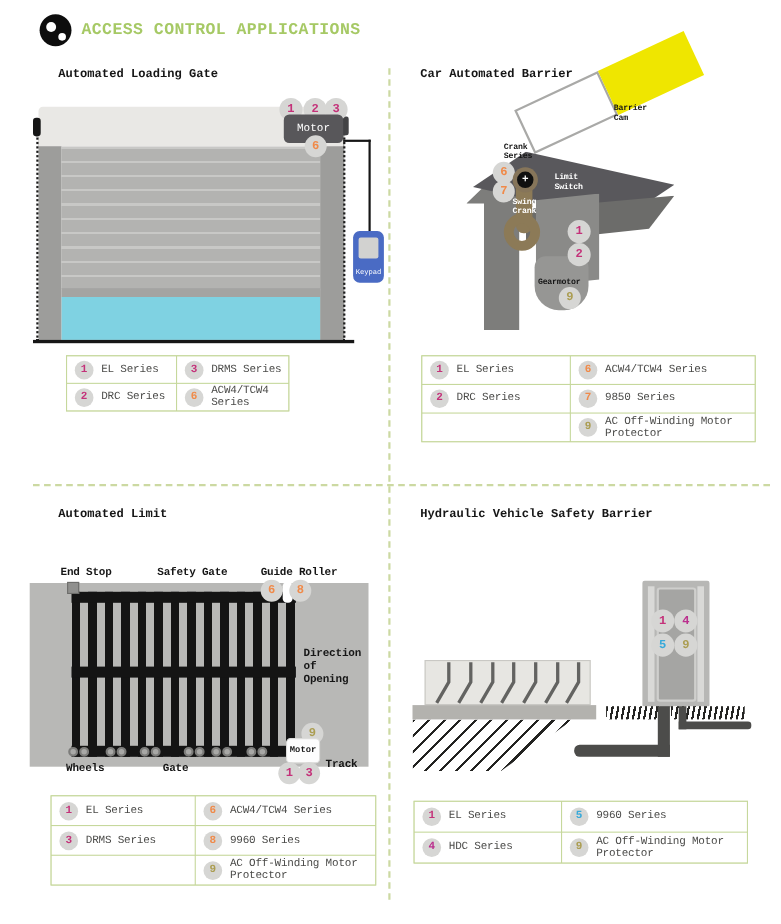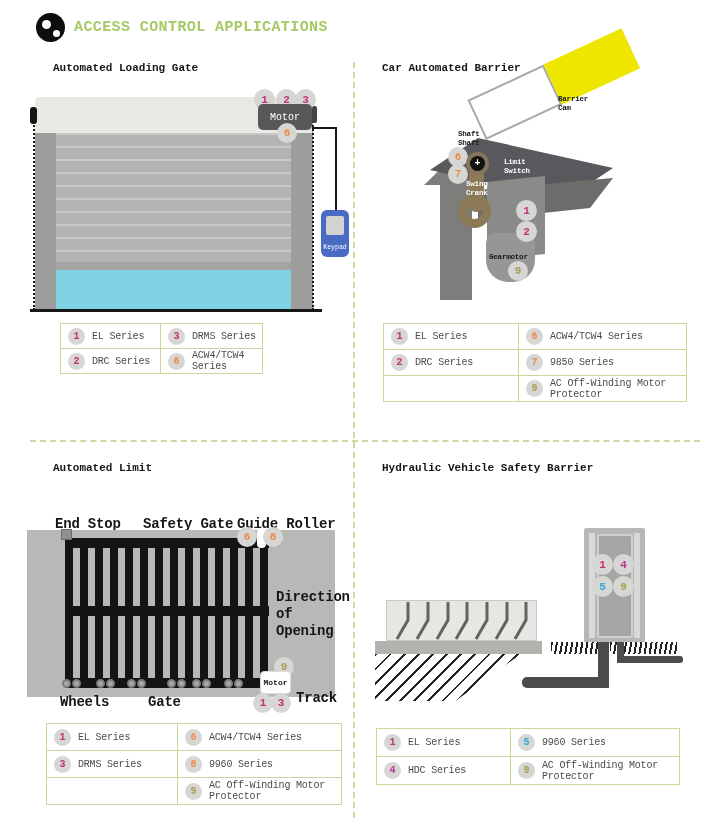--- a/index.html
+++ b/index.html
@@ -26,21 +26,21 @@
   .co { position:absolute; width:21px; height:21px; border-radius:50%; background:#d6d6d4;
         display:flex; align-items:center; justify-content:center;
         font-size:11px; font-weight:bold; }
   .co.sm { position:static; width:17px; height:17px; font-size:10px; flex:none; }
 
   
   .tbl { position:absolute; display:grid; gap:1px; background:#c6d89c; border:1px solid #c6d89c; }
   .tbl .cell { background:#fff; display:flex; align-items:center; gap:7px; padding-left:7px; }
   .tbl .lbl { font-size:10px; color:#4b4b49; letter-spacing:-0.2px; }
 
-  .dlab { position:absolute; font-size:14px; line-height:1.2; color:#161616; font-weight:bold; letter-spacing:-0.2px; }
+  .dlab { position:absolute; font-size:10px; line-height:1.2; color:#161616; font-weight:bold; letter-spacing:-0.2px; }
   .dlab.white { color:#fff; }
   .dlab.small { font-size:7.5px; }
 
   
   .q1-header { position:absolute; left:35px; top:97px; width:277px; height:36px; background:#e9e8e5; border-radius:4px 4px 0 0; }
   .q1-colL { position:absolute; left:35px; top:120px; width:21px; height:190px; background:#9d9d9b; }
   .q1-colR { position:absolute; left:291px; top:120px; width:22px; height:190px; background:#9d9d9b; }
   .q1-slats { position:absolute; left:56px; top:133px; width:235px; height:131px;
               background:repeating-linear-gradient(180deg,#c8c8c6 0 2px,#b3b3b1 2px 13px); }
   .q1-strip { position:absolute; left:56px; top:262px; width:235px; height:8px; background:#a4a4a2; }
@@ -176,21 +176,21 @@
       <div class="white"></div>
       <div class="yellow" style="background:#efe600;"></div>
     </div>
     <div class="dlab small" style="left:558px;top:95px;width:34px;">Barrier Cam</div>
 
     <div class="q2-roof"></div>
     <div class="q2-band"></div>
     <div class="q2-panel"></div>
     <div class="q2-gearblob"></div>
 
-    <div class="dlab small" style="left:458px;top:130px;width:26px;">Shaft Shaft</div>
+    <div class="dlab small" style="left:458px;top:130px;width:26px;">Crank Series</div>
 
     <span class="co" style="left: 448px; top: 147px; width: 20px; height: 20px; color: rgb(240, 138, 73);">6</span>
     <span class="co" style="left: 448px; top: 164px; width: 20px; height: 20px; color: rgb(240, 138, 73);">7</span>
 
     <div class="q2-crankbar"></div>
     <div class="q2-hook"></div>
     <div class="q2-knob">
       <span class="inner">+</span>
     </div>
 

